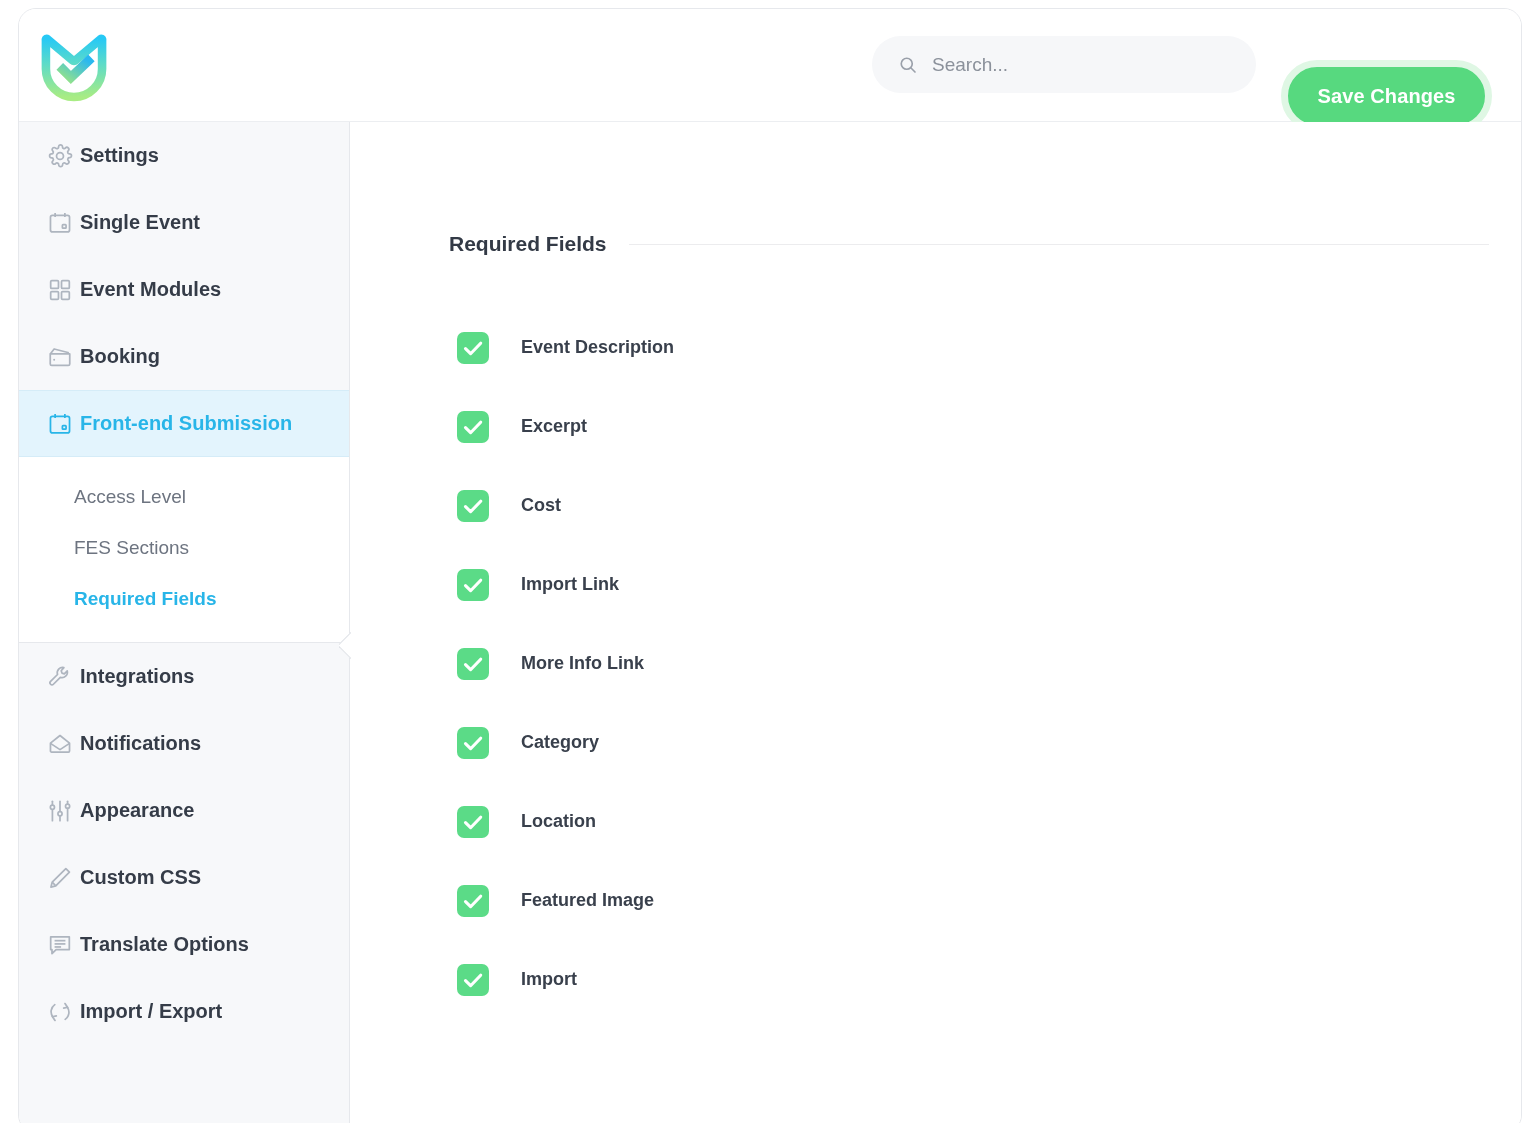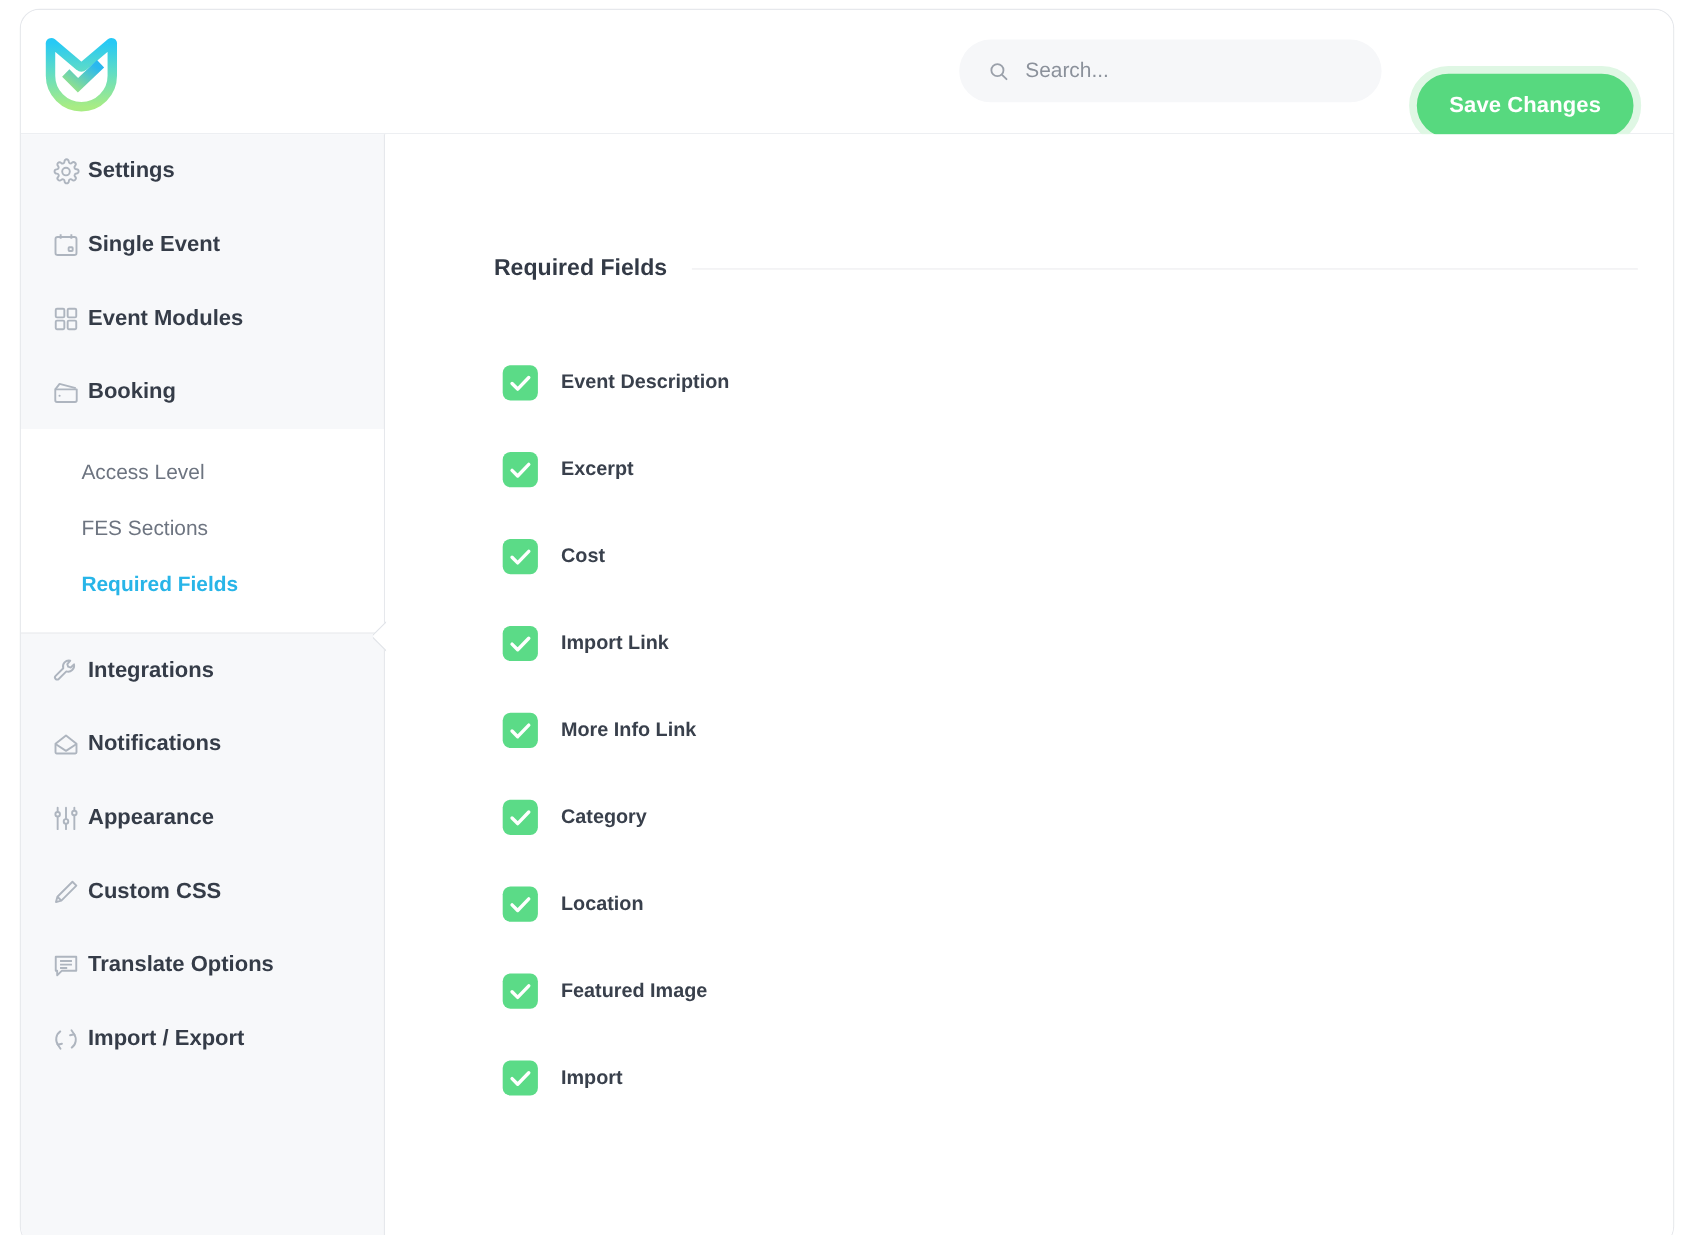--- a/index.html
+++ b/index.html
@@ -211,21 +211,21 @@
     cursor: pointer;
   }
   .cbox {
     width: 32px; height: 32px;
     flex: 0 0 32px;
     border-radius: 7px;
     background: #5bdb87;
     display: block;
   }
   .field-label {
-    margin-left: 21px;
+    margin-left: 32px;
     font-size: 18px;
     font-weight: bold;
     color: #39404c;
     white-space: nowrap;
   }
 </style>
 </head>
 <body>
 
 <div id="app-card">
@@ -303,20 +303,31 @@
       <span class="ni-icon">
         <svg viewBox="0 0 24 24" width="26" height="26" fill="none" stroke="currentColor" stroke-width="1.6" stroke-linejoin="round">
           <path d="M3 9.2 L3 18.4 A1.4 1.4 0 0 0 4.4 19.8 L19.6 19.8 A1.4 1.4 0 0 0 21 18.4 L21 9.2 Z"></path>
           <path d="M3 9.2 L6.6 4.6 L20.2 8.1"></path>
           <circle cx="6.6" cy="14.6" r="0.9" fill="currentColor" stroke="none"></circle>
         </svg>
       </span>
       <span class="ni-label">Booking</span>
     </div>
 
+    <div class="nav-item active">
+      <span class="ni-icon">
+        <svg viewBox="0 0 24 24" width="26" height="26" fill="none" stroke="currentColor" stroke-width="1.6">
+          <rect x="3.2" y="5" width="17.6" height="15.2" rx="1.8"></rect>
+          <line x1="7.5" y1="2.8" x2="7.5" y2="6.4"></line>
+          <line x1="16.5" y1="2.8" x2="16.5" y2="6.4"></line>
+          <rect x="14.2" y="13.6" width="3.4" height="3.2" rx="0.6"></rect>
+        </svg>
+      </span>
+      <span class="ni-label">Front-end Submission</span>
+    </div>
 
     <div id="submenu">
       <div class="sub-item">Access Level</div>
       <div class="sub-item">FES Sections</div>
       <div class="sub-item active">Required Fields</div>
       <div id="notch"></div>
     </div>
 
     <div class="nav-item">
       <span class="ni-icon">

